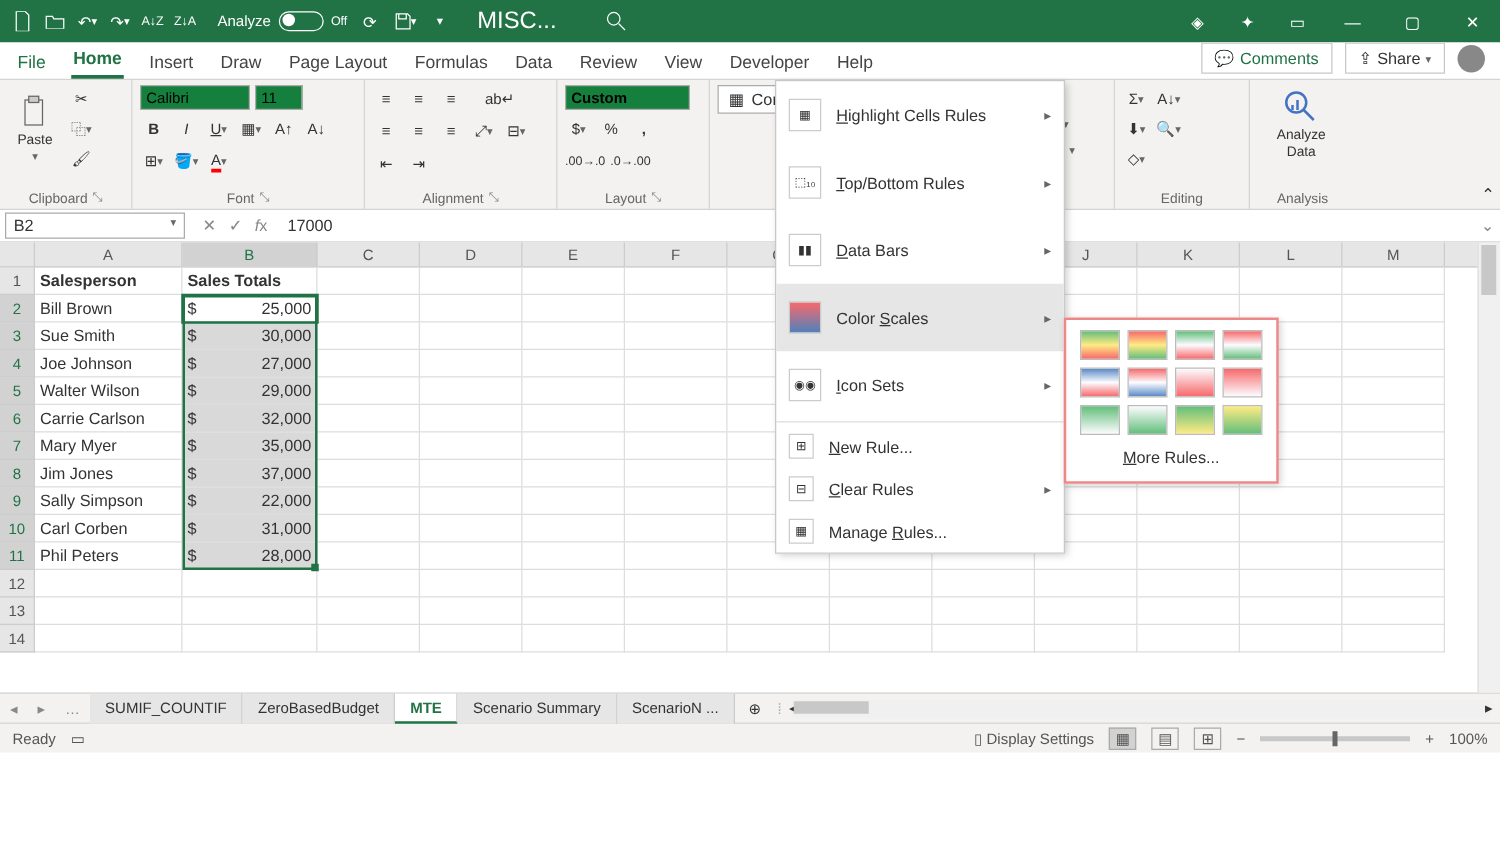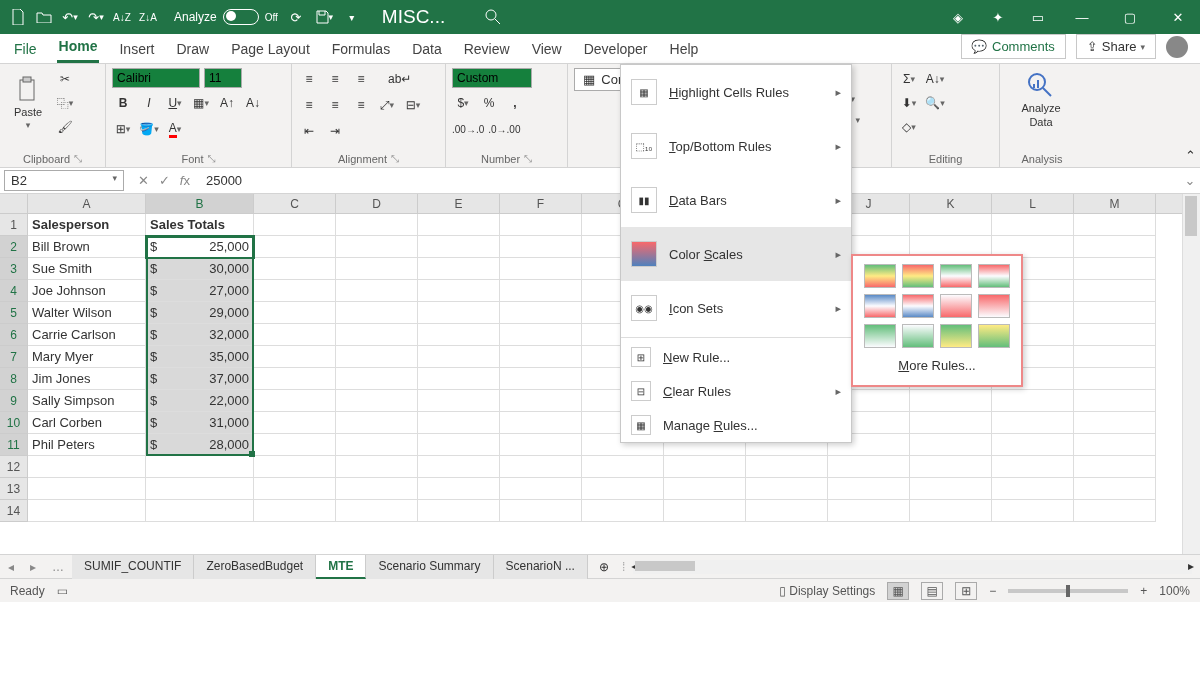--- a/index.html
+++ b/index.html
@@ -29,31 +29,31 @@
 
 
 .ribbon { background: #f3f2f1; height: 104px; display: flex; border-bottom: 1px solid #d4d4d4; position: relative; }
 .rgroup { border-right: 1px solid #d4d4d4; padding: 4px 6px 2px; display: flex; flex-direction: column; justify-content: space-between; }
 .rgroup .label { font-size: 11px; color: #666; text-align: center; padding-top: 2px; display: flex; justify-content: center; gap: 4px; }
 .rbtn { min-width: 22px; height: 22px; display: flex; align-items: center; justify-content: center; cursor: pointer; font-size: 12px; }
 .rbtn.big { flex-direction: column; height: auto; padding: 4px; font-size: 11px; gap: 2px; }
 .font-select, .num-select { border: 1px solid #ababab; background: #15803d; padding: 2px 4px; font-size: 12px; }
 .font-name { width: 88px; }
 .font-size { width: 38px; }
-.num-select { width: 80px; }
+.num-select { width: 100px; font-weight: bold; }
 .row { display: flex; gap: 4px; }
 .col { display: flex; flex-direction: column; gap: 2px; }
 .cf-btn { border: 1px solid #ababab; background: #fff; padding: 3px 8px; display: flex; align-items: center; gap: 6px; cursor: pointer; font-size: 13px; }
 .cell-btn { display: flex; align-items: center; gap: 4px; font-size: 13px; padding: 2px 4px; cursor: pointer; }
 .chevron { font-size: 9px; color: #666; }
 .launcher { font-size: 10px; color: #888; }
 
 
 .formbar { height: 26px; display: flex; align-items: center; border-bottom: 1px solid #d4d4d4; }
-.namebox { width: 120px; border: 1px solid #ababab; padding: 2px 6px; margin: 0 4px; background: #fff; display: flex; justify-content: space-between; font-size: 13px; }
+.namebox { width: 144px; border: 1px solid #ababab; padding: 2px 6px; margin: 0 4px; background: #fff; display: flex; justify-content: space-between; font-size: 13px; }
 .fx-controls { display: flex; gap: 10px; padding: 0 10px; color: #888; }
 .fx-input { flex: 1; padding: 2px 6px; font-size: 13px; }
 .formbar .expand { width: 20px; text-align: center; color: #888; }
 
 
 .grid-area { position: relative; height: 360px; }
 .colheads { display: flex; height: 20px; background: #e6e6e6; border-bottom: 1px solid #ccc; margin-left: 28px; }
 .colhead { border-right: 1px solid #ccc; text-align: center; font-size: 12px; line-height: 20px; color: #555; }
 .colhead.sel { background: #d2d2d2; color: #217346; }
 .gridbody { display: flex; }
@@ -275,21 +275,21 @@
         <div class="rbtn">
             <b>,</b>
           </div>
       </div>
       <div class="row">
         <div class="rbtn" style="font-size:10px">.00→.0</div>
         <div class="rbtn" style="font-size:10px">.0→.00</div>
       </div>
     </div>
     <div class="label">
-        <span>Number</span>
+        <span>Layout</span>
         <span class="launcher">⤡</span>
       </div>
   </div>
 
   <div class="rgroup" style="width:216px;position:relative">
     <div class="col">
       <div class="cf-btn">
         <span>▦</span>
         <span>Conditional Formatting</span>
         <span class="chevron">▾</span>
@@ -421,21 +421,21 @@
 <div class="formbar">
   <div class="namebox">
       <span>B2</span>
       <span class="chevron">▾</span>
     </div>
   <div class="fx-controls">
     <span>✕</span>
     <span>✓</span>
     <span><i>f</i>x</span>
   </div>
-  <div class="fx-input">25000</div>
+  <div class="fx-input">17000</div>
   <div class="expand">⌄</div>
 </div>
 
 <div class="grid-area">
   <div class="corner"></div>
   <div class="colheads" id="colheads">
       <div class="colhead" style="width: 118px;">A</div>
       <div class="colhead sel" style="width: 108px;">B</div>
       <div class="colhead" style="width: 82px;">C</div>
       <div class="colhead" style="width: 82px;">D</div>

